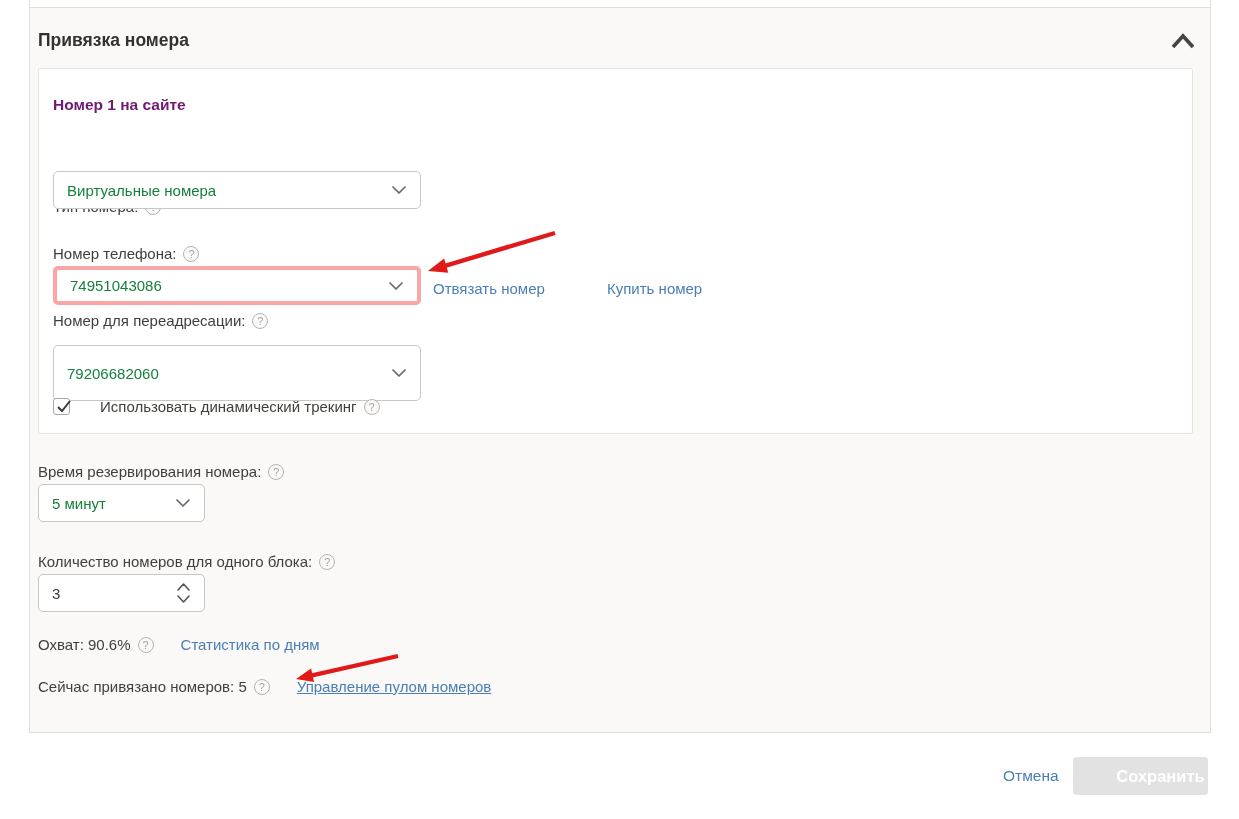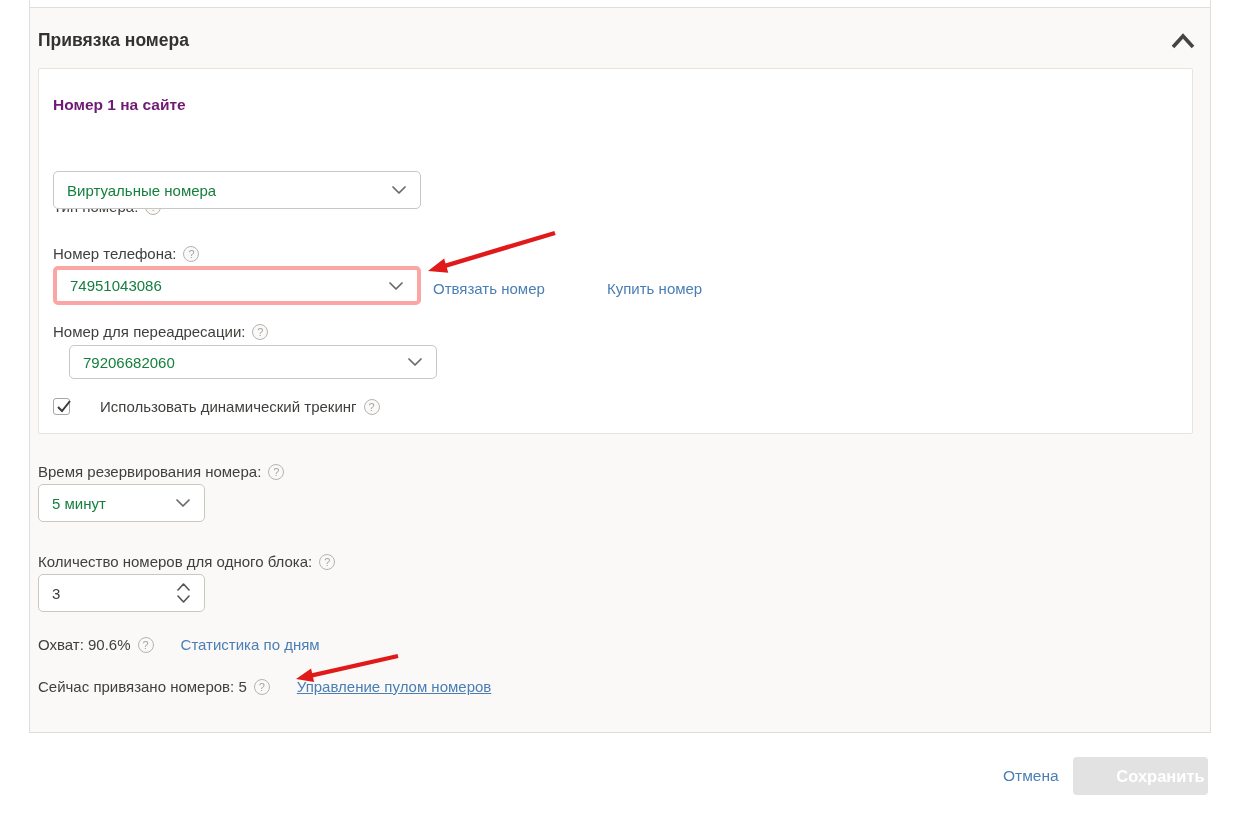--- a/index.html
+++ b/index.html
@@ -29,21 +29,21 @@
 
   .select { background:#fff; border:1px solid #c9c7c4; border-radius:5px;
     display:flex; align-items:center; cursor:pointer; }
   .select .val { font-size:15px; color:#15803d; padding-left:13px; flex:1;
     white-space:nowrap; overflow:hidden; }
   .select .chev { margin-right:14px; flex:0 0 auto; display:flex; }
   .select.green { border:4px solid #fca5a5; }
 
   .sel-1 { left:53px; top:171px; width:368px; height:38px; }
   .sel-2 { left:53px; top:266px; width:368px; height:39px; }
-  .sel-3 { left:53px; top:345px; width:368px; height:34px;margin-left:16px; }
+  .sel-3 { left:53px; top:345px; width:368px; height:56px; }
   .sel-4 { left:38px; top:484px; width:167px; height:38px; }
 
   .link { font-size:15px; color:#4a7eb5; cursor:pointer; text-decoration:none; white-space:nowrap; }
 
   .check-row { left:53px; top:398px; display:flex; align-items:center;gap:23px; }
   .checkbox { width:17px; height:17px; background:#fff; border:1px solid #a9a7a4;
     border-radius:3px; position:relative; cursor:pointer; flex:0 0 auto; }
   .checkbox svg { position:absolute; left:1px; top:-1px; }
   .check-row .field-label { margin-left:7px; }
 
@@ -100,21 +100,21 @@
   <span class="val">74951043086</span>
   <span class="chev">
     <svg width="14" height="8" viewBox="0 0 14 8">
         <polyline points="1,1 7,7 13,1" fill="none" stroke="#6a6965" stroke-width="1.7" stroke-linecap="round" stroke-linejoin="round"></polyline>
       </svg>
   </span>
 </div>
 <a class="abs link" style="left:433px; top:280px;">Отвязать номер</a>
 <a class="abs link" style="left:607px; top:280px;">Купить номер</a>
 
-<div class="abs field-label" style="left:53px; top:323px;">
+<div class="abs field-label" style="left:53px; top:312px;">
   <span>Номер для переадресации:</span>
   <span class="help-icon">?</span>
 </div>
 <div class="abs select sel-3">
   <span class="val">79206682060</span>
   <span class="chev">
     <svg width="14" height="8" viewBox="0 0 14 8">
         <polyline points="1,1 7,7 13,1" fill="none" stroke="#6a6965" stroke-width="1.7" stroke-linecap="round" stroke-linejoin="round"></polyline>
       </svg>
   </span>

